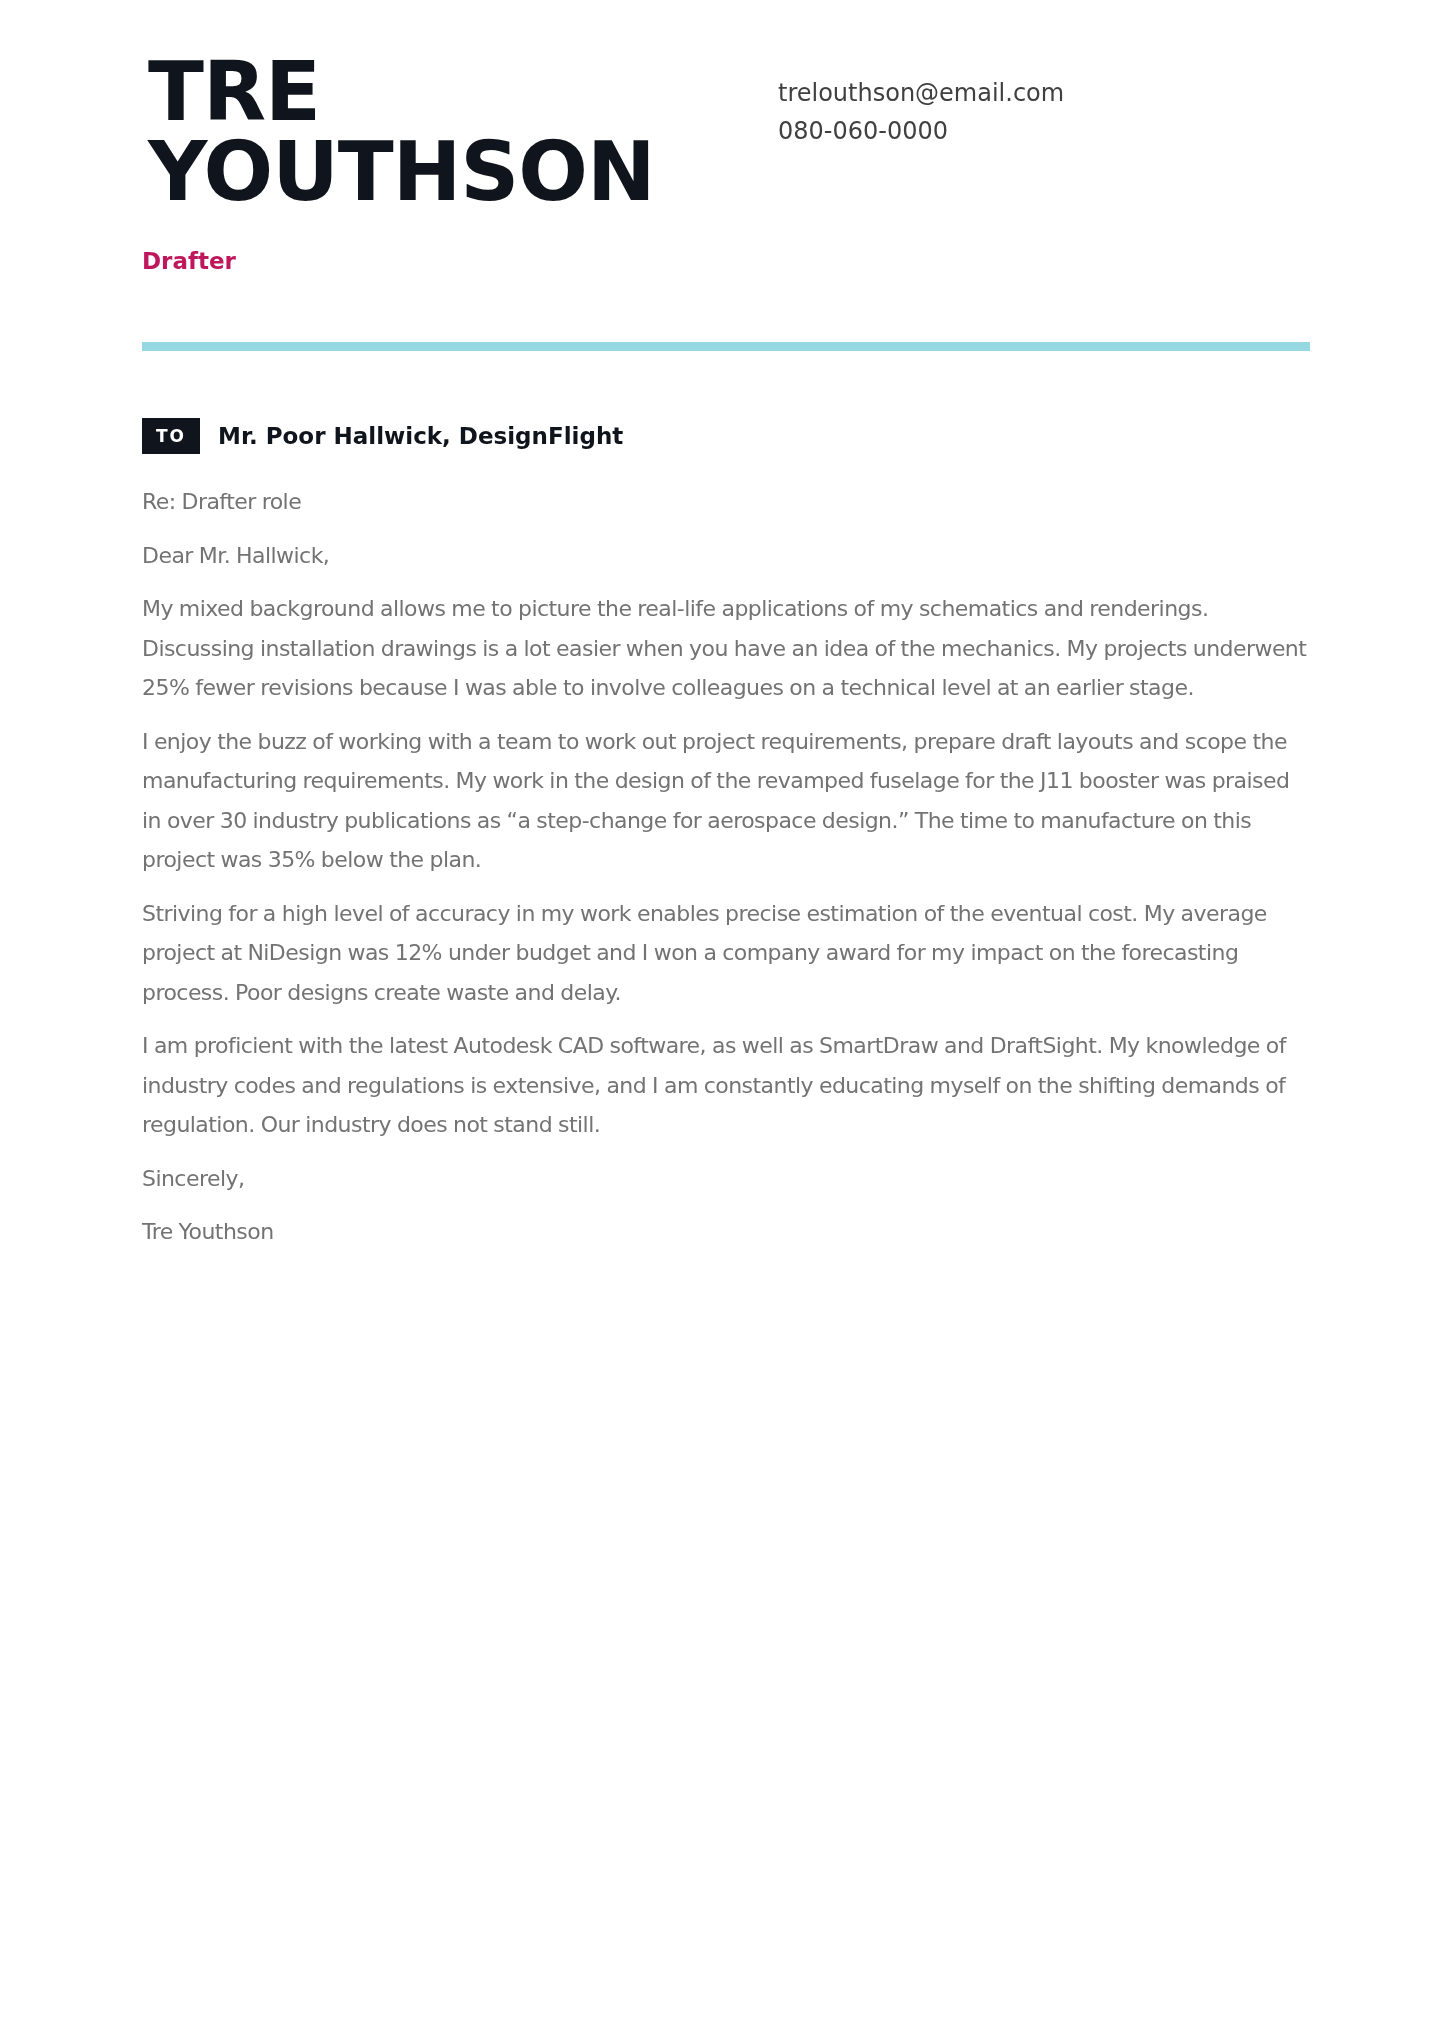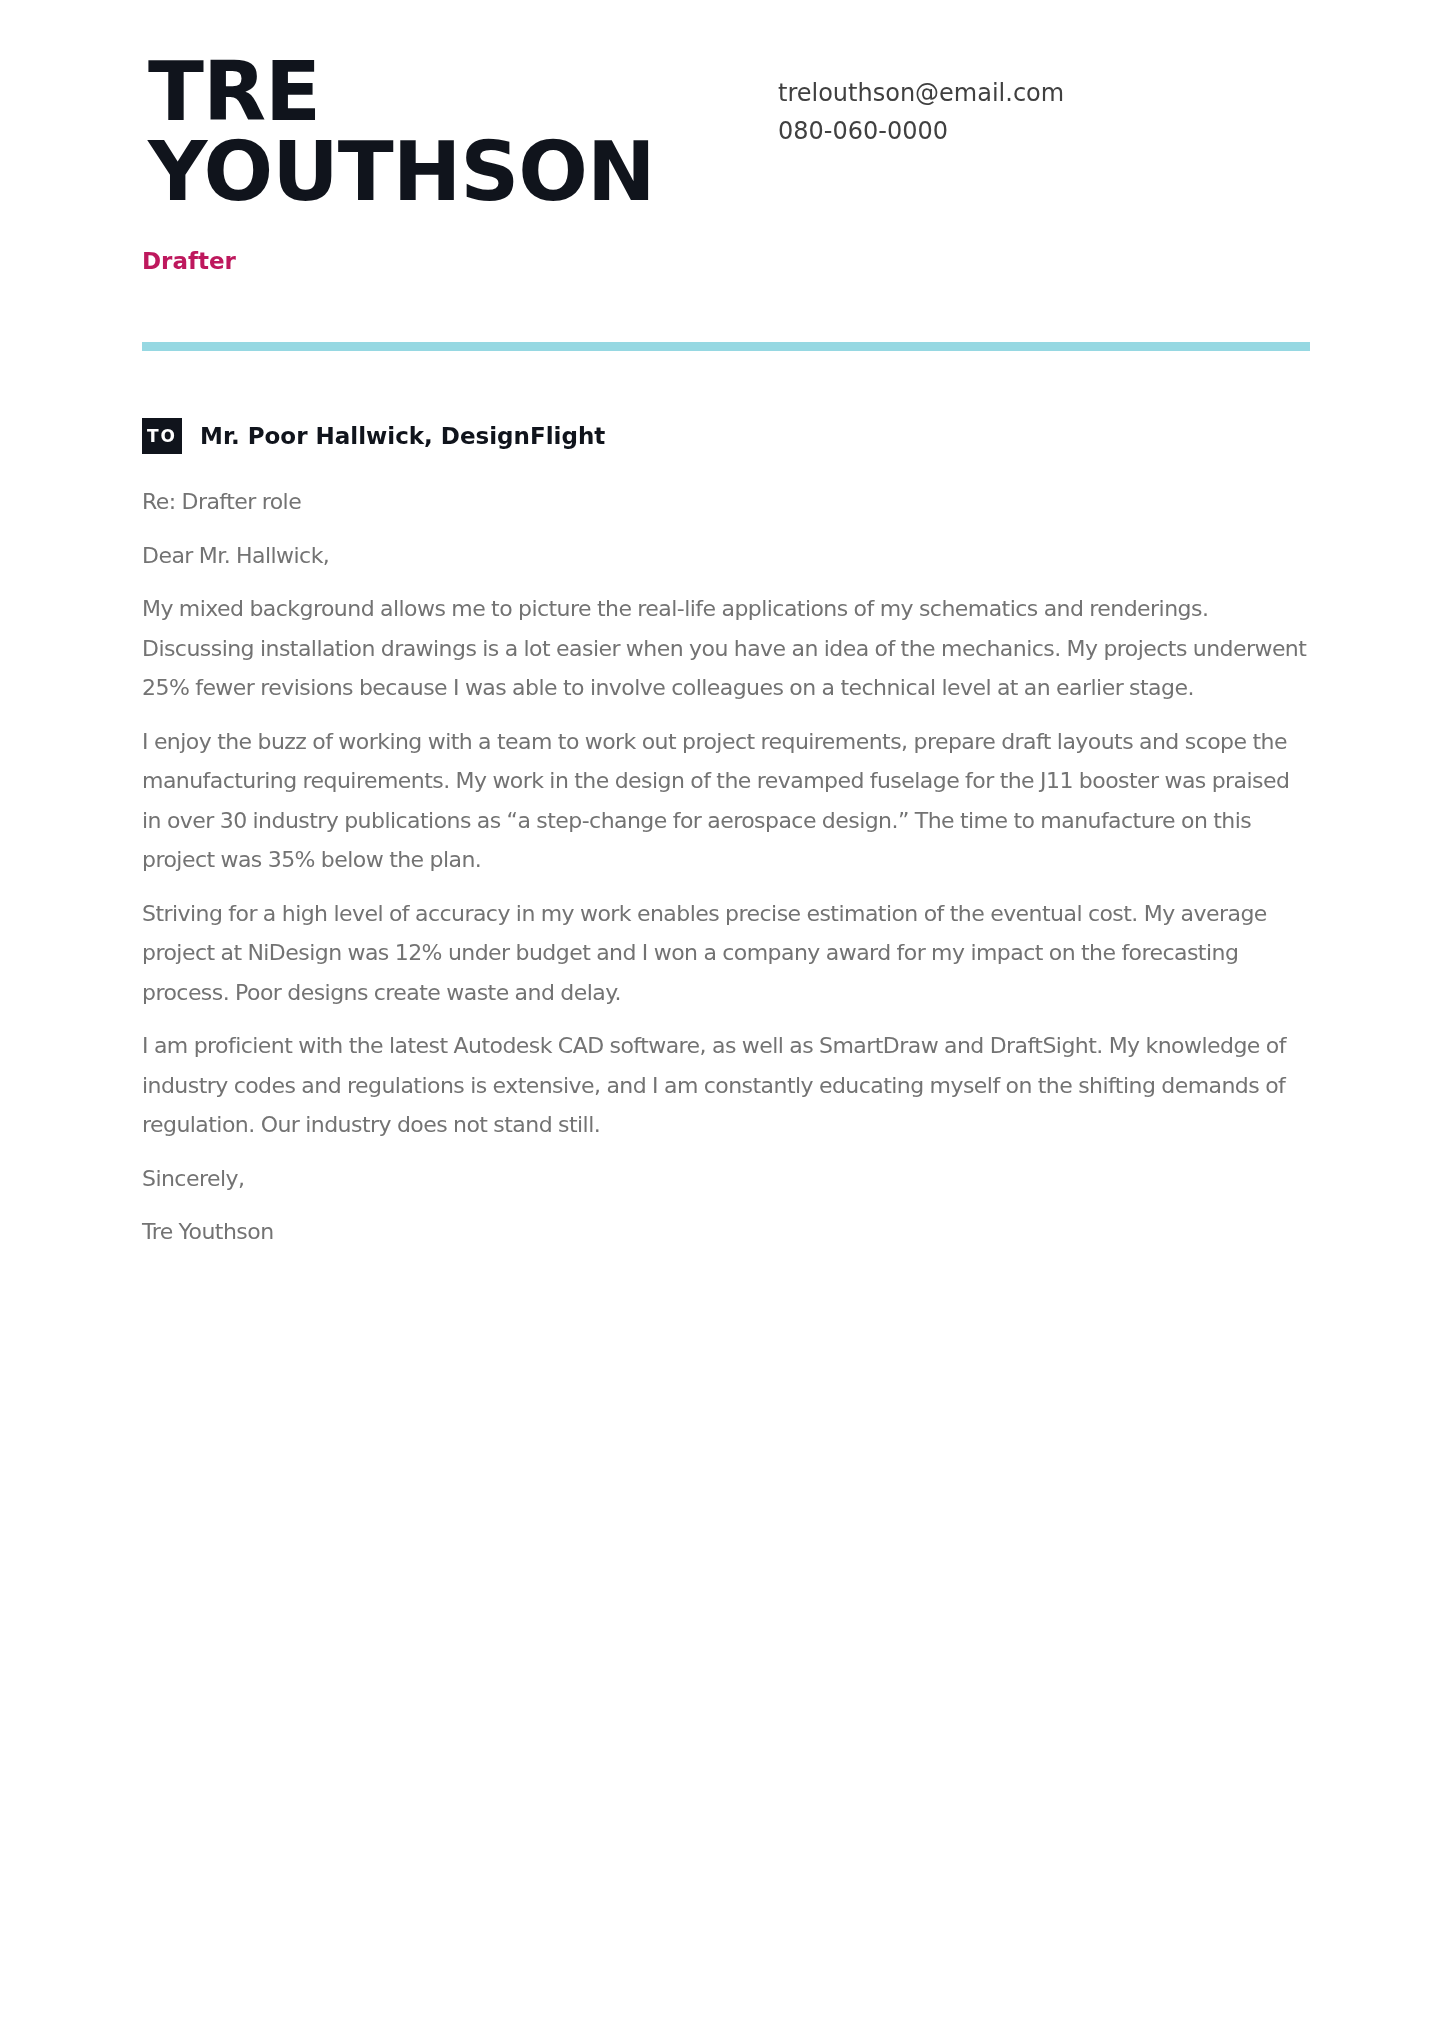--- a/index.html
+++ b/index.html
@@ -15,21 +15,21 @@
     .title { position: absolute; left: 142px; top: 248px; font-size: 23px; font-weight: 700;
              font-family: "DejaVu Sans", sans-serif; color: #be185d; }
 
     .contact { position: absolute; left: 778px; top: 74px; font-size: 24px; color: #404040;
                font-family: "DejaVu Sans", sans-serif; line-height: 38px; }
     .contact div { white-space: nowrap; }
 
     .rule { position: absolute; left: 142px; top: 342px; width: 1168px; height: 9px; background: #96d8e2; }
 
     .to-row { position: absolute; left: 142px; top: 418px; display: flex; align-items: center; }
-    .to-badge { width: 40px; height: 36px; background: #10141c; color: #ffffff;
+    .to-badge { width: 58px; height: 36px; background: #10141c; color: #ffffff;
                 font-family: "DejaVu Sans", sans-serif; font-size: 17px; font-weight: 700;
                 letter-spacing: 2px; display: flex; align-items: center; justify-content: center; }
     .recipient { margin-left: 18px; font-family: "DejaVu Sans", sans-serif; font-size: 23px;
                  font-weight: 700; color: #10141c; }
 
     .body { position: absolute; left: 142px; top: 482px; width: 1170px;
             font-family: "DejaVu Sans", sans-serif; font-size: 22px; line-height: 39.5px; color: #737373; }
     .body p { margin: 0 0 14px 0; letter-spacing: -0.55px; word-spacing: -0.5px; }
   </style>
 </head>

